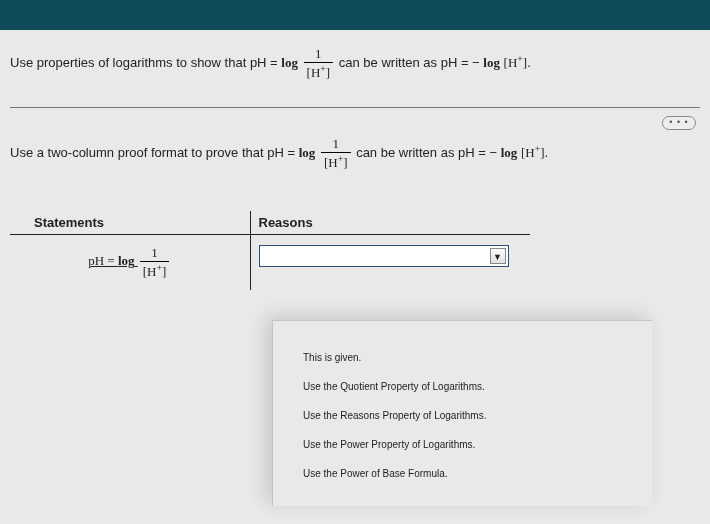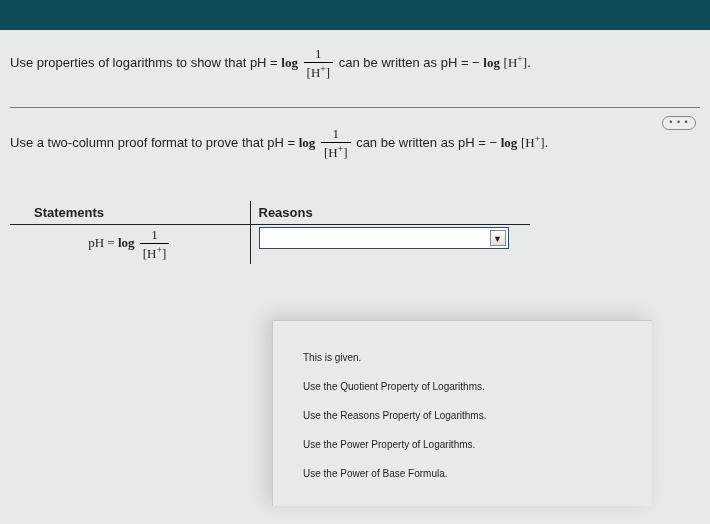--- a/index.html
+++ b/index.html
@@ -35,32 +35,32 @@
   height: 14px;
   border: 1px solid #888;
   border-radius: 8px;
   background: #eceeec;
   text-align: center;
   line-height: 10px;
   font-size: 9px;
   color: #555;
   letter-spacing: 1px;
 }
-.subprompt { margin-top: 14px; }
+.subprompt { margin-top: 24px; }
 .proof-table { margin-top: 31px; }
 .proof-table table { border-collapse: collapse; }
 .proof-table th {
   text-align: left;
   font-weight: bold;
   padding: 4px 8px 4px 8px;
   border-bottom: 1px solid #222;
 }
 .proof-table th.col-st { width: 240px; border-right: 1px solid #222; padding-left: 24px;}
 .proof-table th.col-re { width: 280px; }
-.proof-table td { vertical-align: top; padding: 2px 8px; }
+.proof-table td { vertical-align: top; padding: 10px 8px; text-decoration: underline; }
 .proof-table td.col-st { border-right: 1px solid #222; text-align: center; }
 .dropdown-field {
   display: inline-block;
   width: 250px;
   height: 22px;
   background: #fff;
   border: 1.5px solid #2a4a7a;
   position: relative;
   vertical-align: top;
 }

